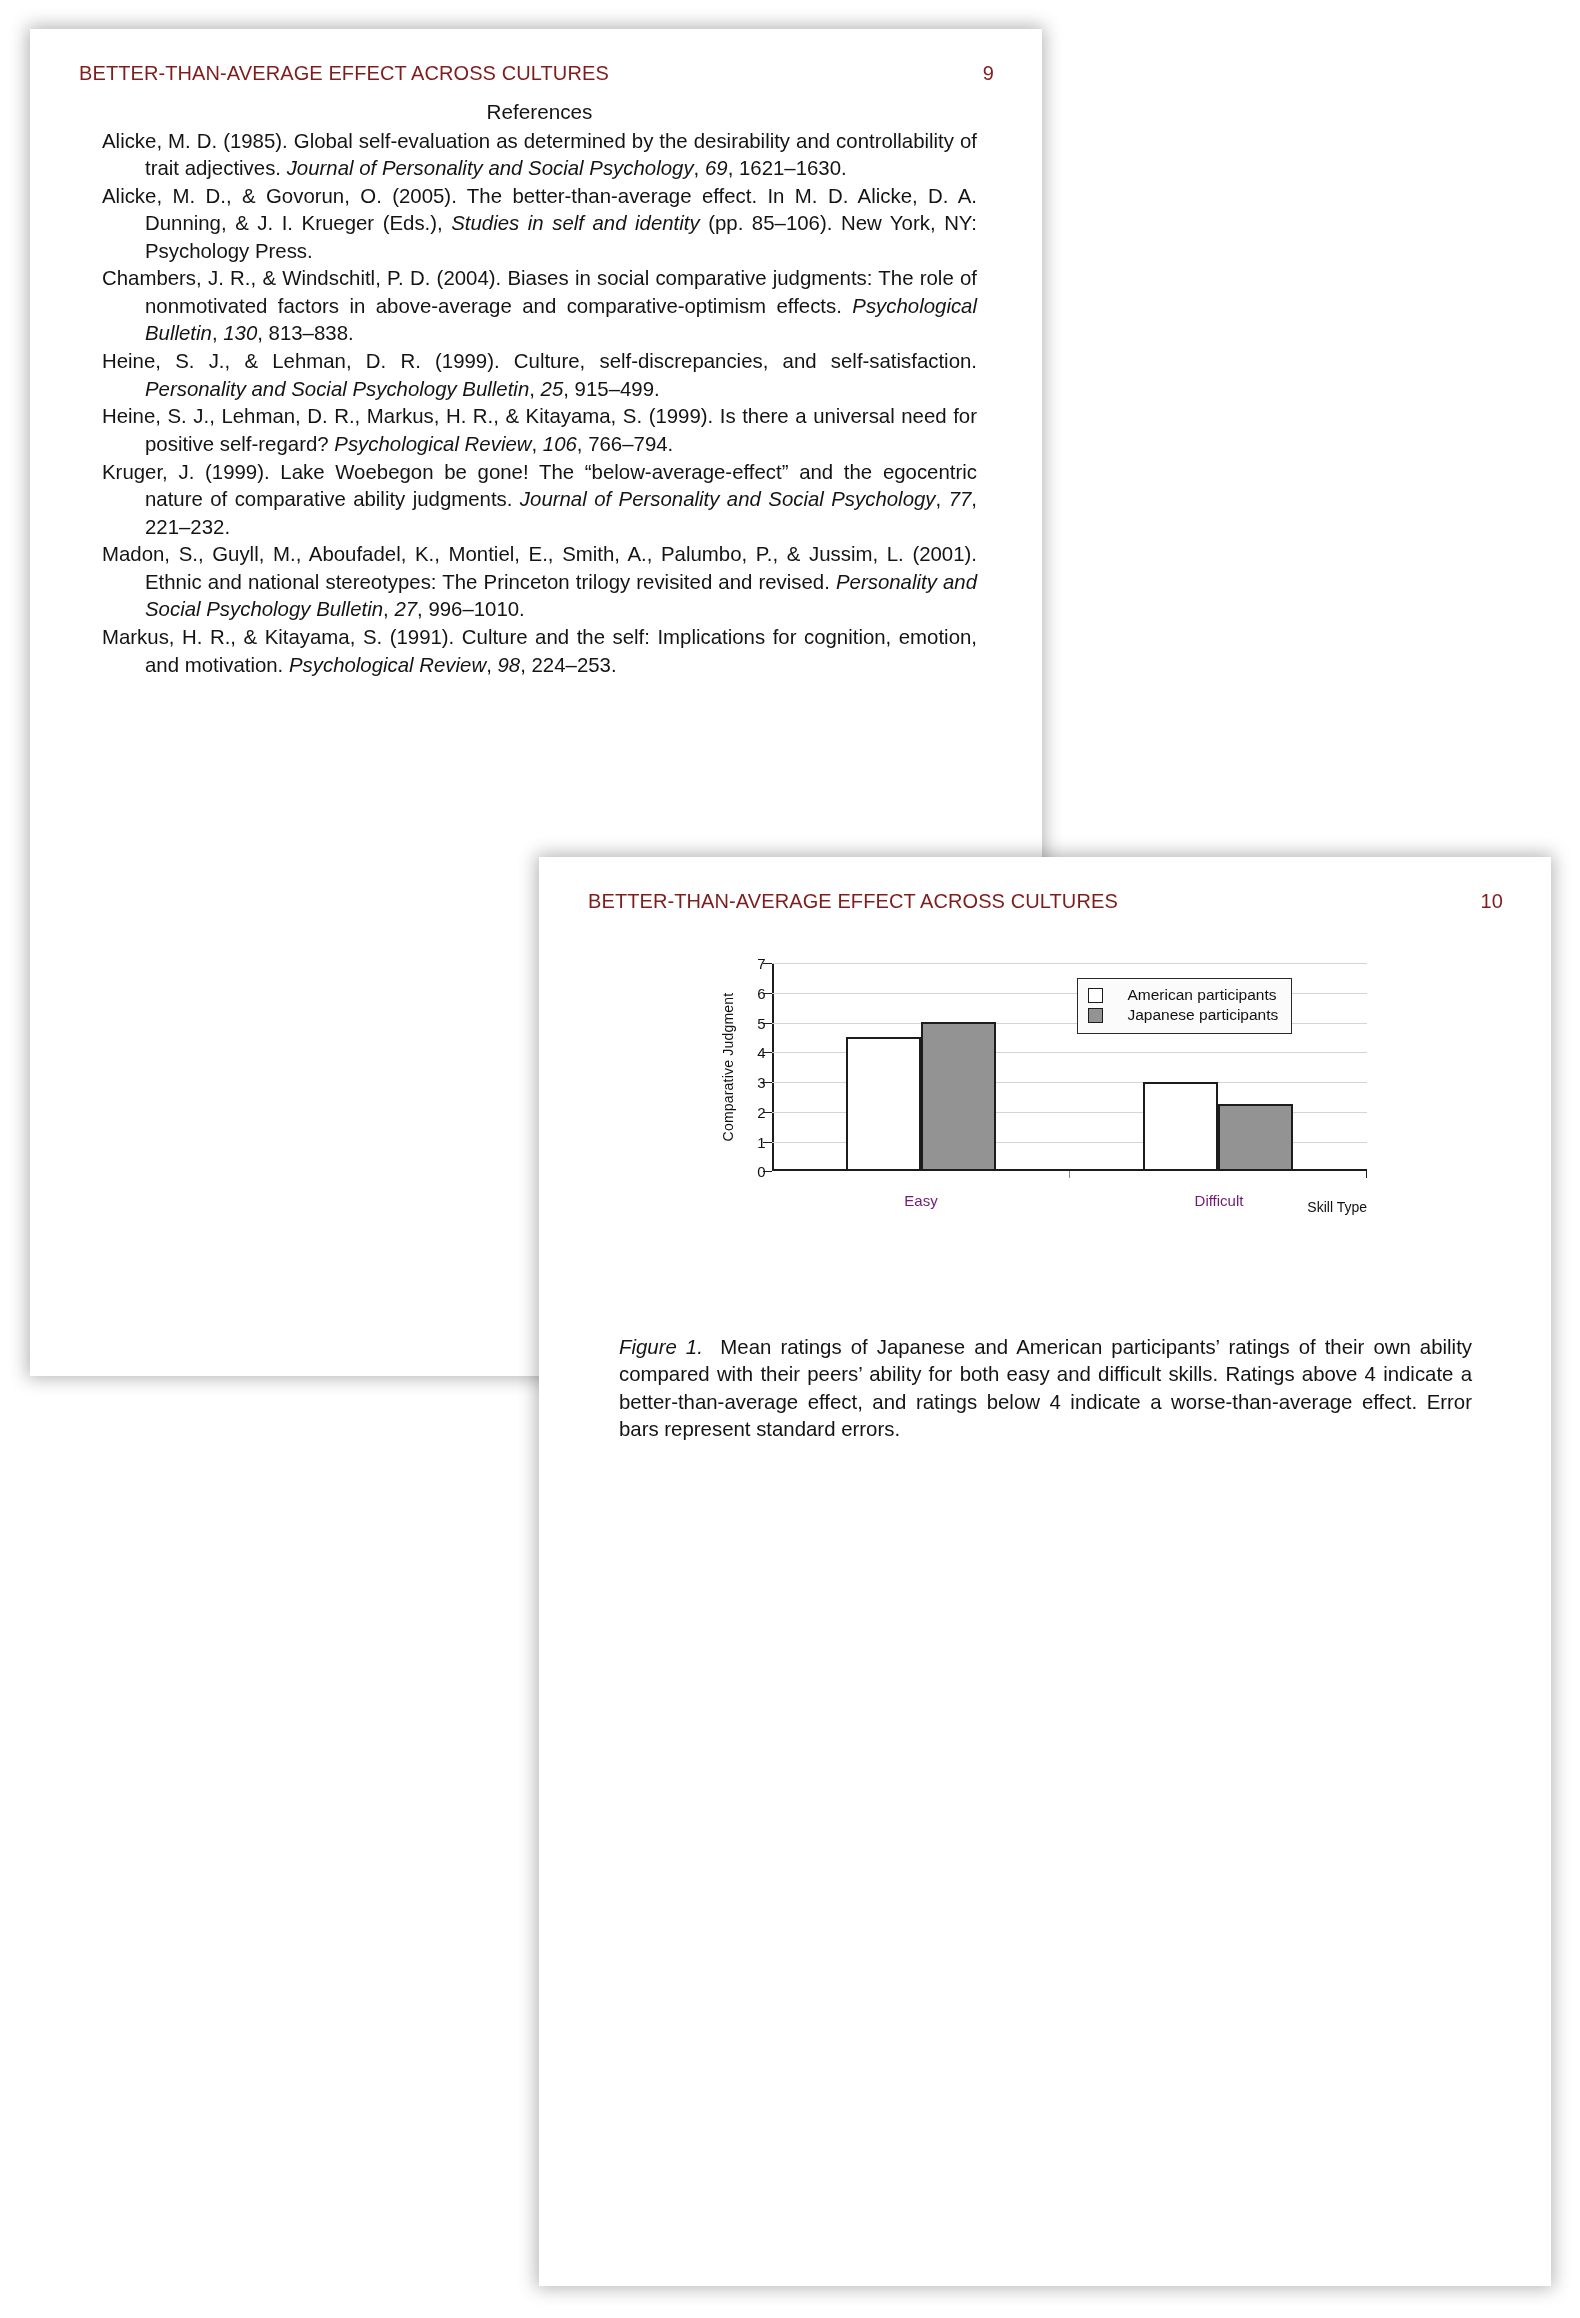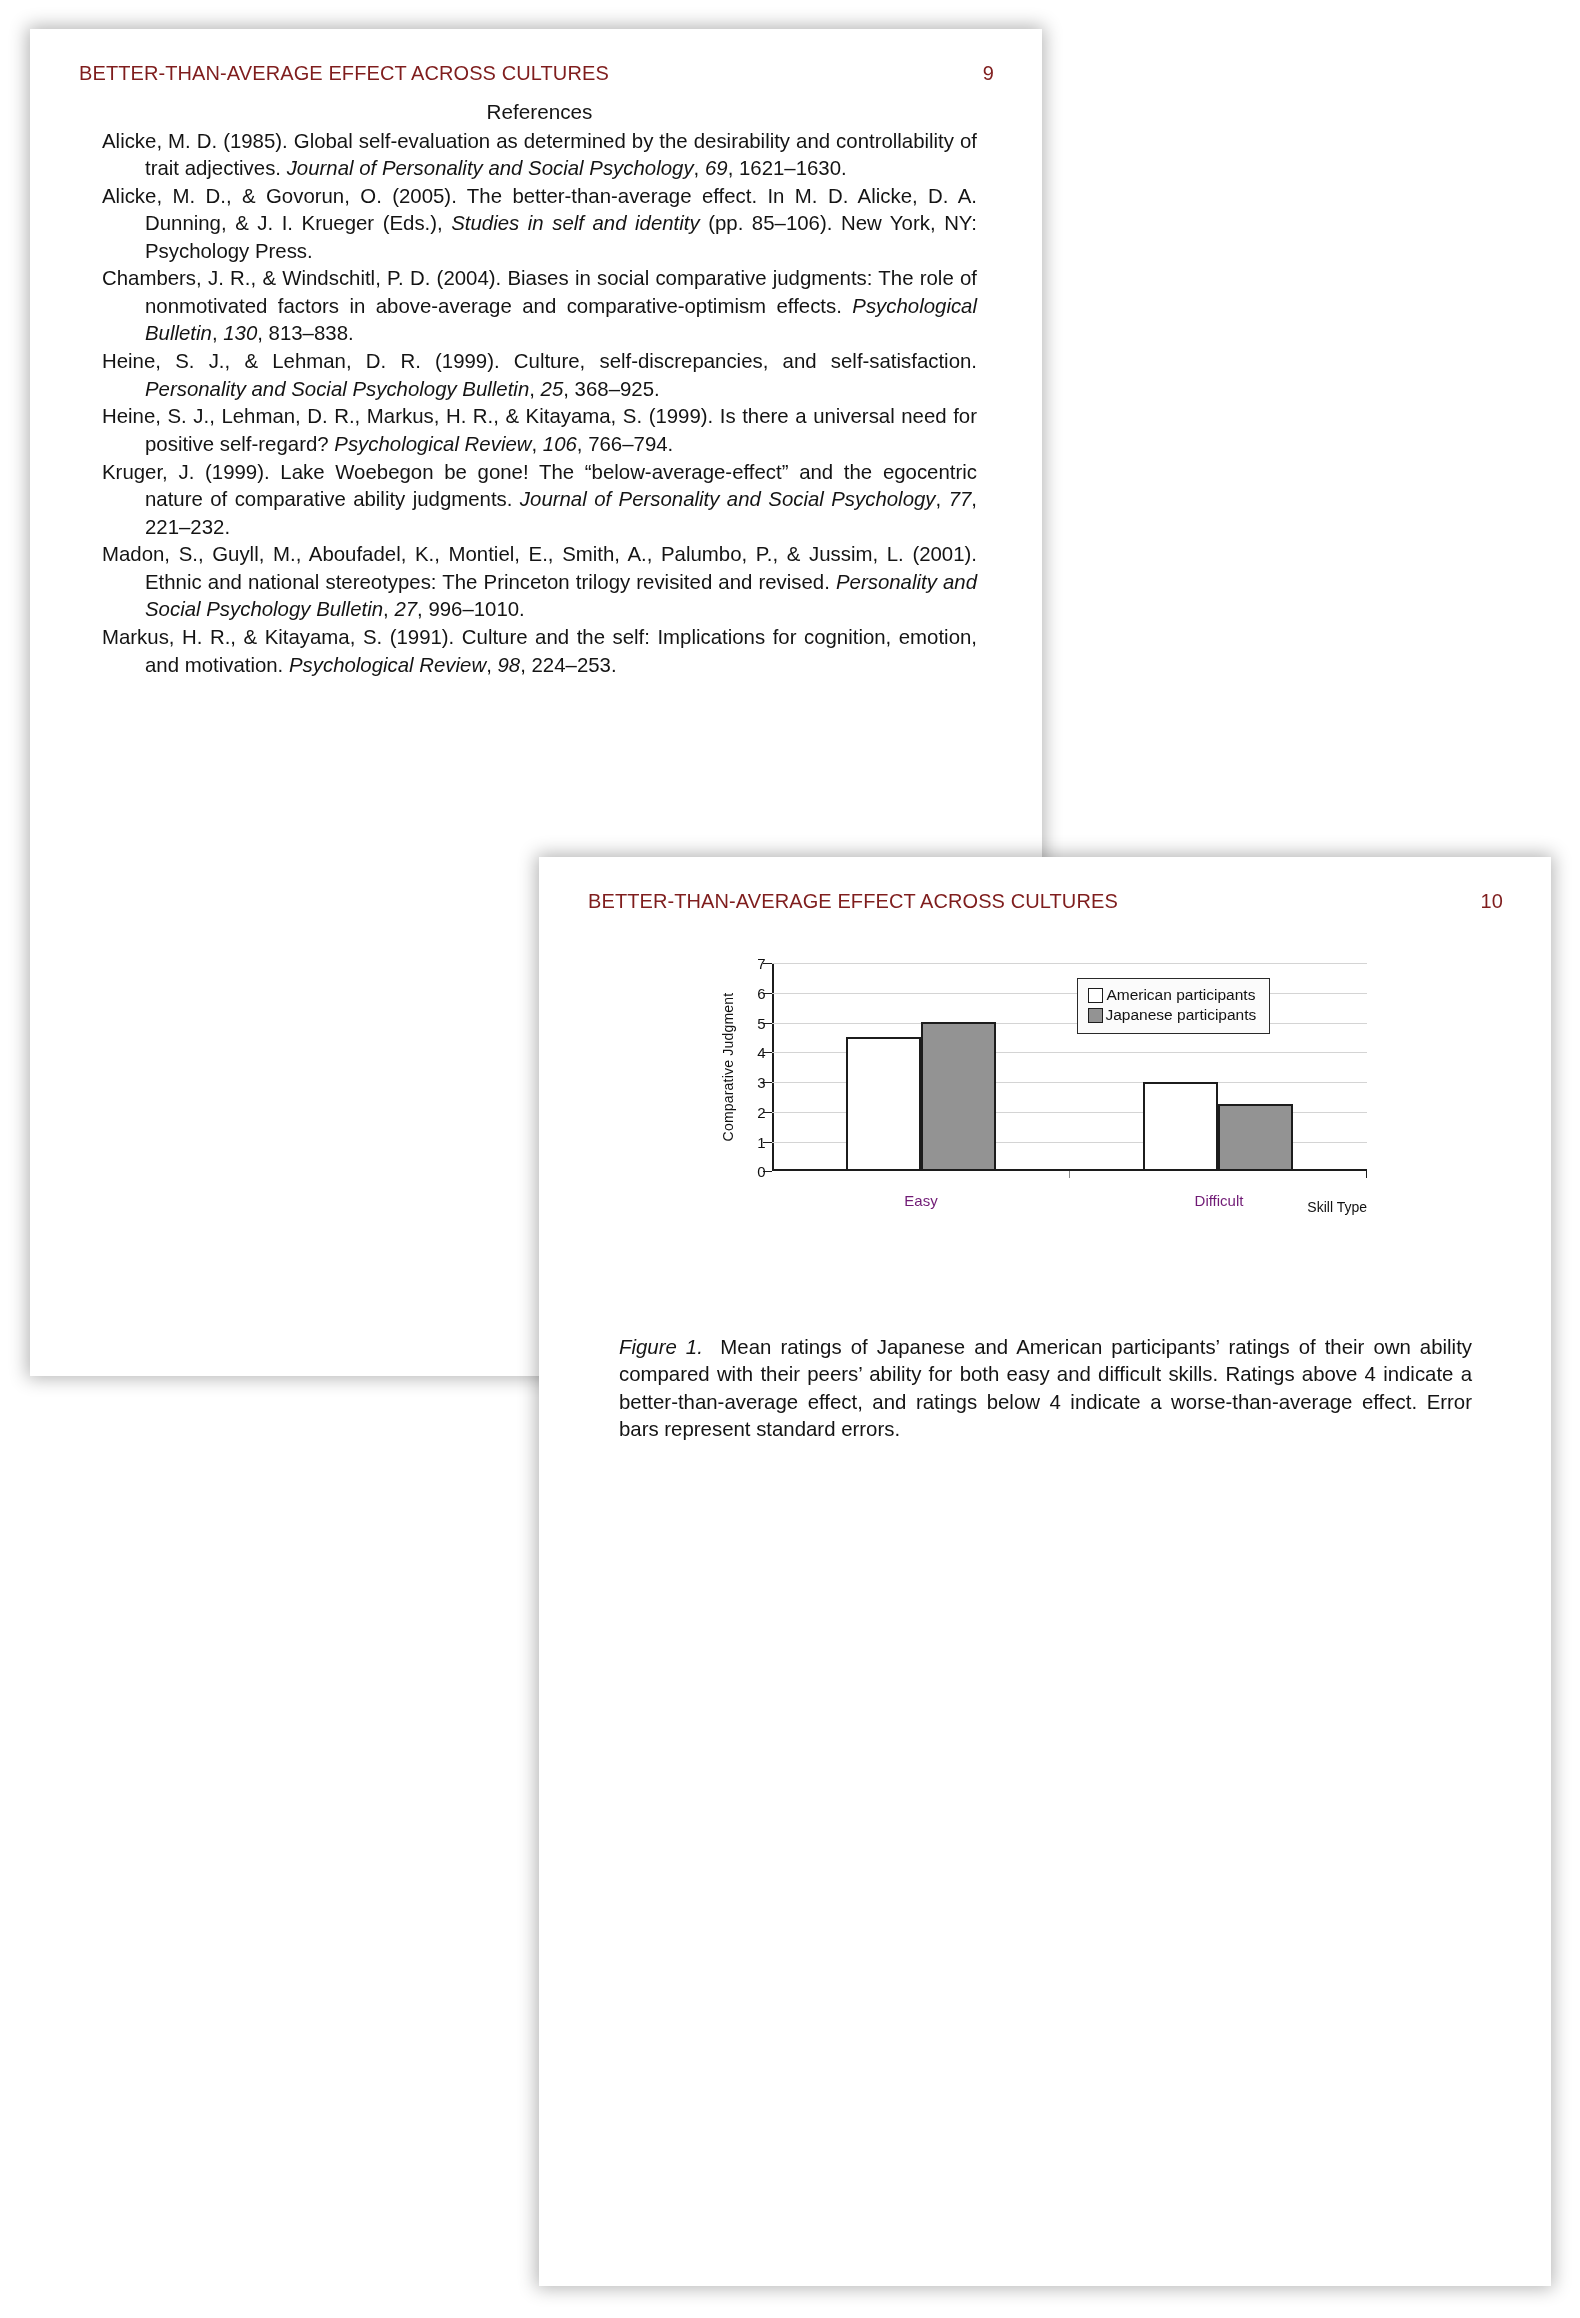--- a/index.html
+++ b/index.html
@@ -210,26 +210,25 @@
     left: 354px;
     top: 17.5px;
     border: 1.9px solid #2a2a2a;
     background: #fbfbfb;
     padding: 6.4px 12.7px 7.2px 9.5px;
     z-index: 5;
   }
   .legend-row {
     display: flex;
     align-items: center;
-    gap: 3px;
+    gap: 25px;
     font-size: 15.5px;
     color: #111;
     line-height: 1.32;
     font-family: "Liberation Sans", sans-serif;
-    justify-content: center;
   }
   .swatch {
     width: 15px; height: 15px;
     border: 1.9px solid #1c1c1c;
     box-sizing: border-box;
     flex: 0 0 auto;
   }
   .swatch.american { background: #ffffff; }
   .swatch.japanese { background: #939393; }
 
@@ -257,21 +256,21 @@
     <span class="rh-title">BETTER-THAN-AVERAGE EFFECT ACROSS CULTURES</span>
     <span class="rh-page">9</span>
   </div>
 
   <div class="refs-wrap">
     <div class="refs-heading">References</div>
     <div id="refs-list">
         <p class="ref"><span>Alicke, M. D. (1985). Global self-evaluation as determined by the desirability and controllability of trait adjectives. </span><i>Journal of Personality and Social Psychology</i><span>, </span><i>69</i><span>, 1621–1630.</span></p>
         <p class="ref"><span>Alicke, M. D., &amp; Govorun, O. (2005). The better-than-average effect. In M. D. Alicke, D. A. Dunning, &amp; J. I. Krueger (Eds.), </span><i>Studies in self and identity</i><span> (pp. 85–106). New York, NY: Psychology Press.</span></p>
         <p class="ref"><span>Chambers, J. R., &amp; Windschitl, P. D. (2004). Biases in social comparative judgments: The role of nonmotivated factors in above-average and comparative-optimism effects. </span><i>Psychological Bulletin</i><span>, </span><i>130</i><span>, 813–838.</span></p>
-        <p class="ref"><span>Heine, S. J., &amp; Lehman, D. R. (1999). Culture, self-discrepancies, and self-satisfaction. </span><i>Personality and Social Psychology Bulletin</i><span>, </span><i>25</i><span>, 368–925.</span></p>
+        <p class="ref"><span>Heine, S. J., &amp; Lehman, D. R. (1999). Culture, self-discrepancies, and self-satisfaction. </span><i>Personality and Social Psychology Bulletin</i><span>, </span><i>25</i><span>, 915–499.</span></p>
         <p class="ref"><span>Heine, S. J., Lehman, D. R., Markus, H. R., &amp; Kitayama, S. (1999). Is there a universal need for positive self-regard? </span><i>Psychological Review</i><span>, </span><i>106</i><span>, 766–794.</span></p>
         <p class="ref"><span>Kruger, J. (1999). Lake Woebegon be gone! The “below-average-effect” and the egocentric nature of comparative ability judgments. </span><i>Journal of Personality and Social Psychology</i><span>, </span><i>77</i><span>, 221–232.</span></p>
         <p class="ref"><span>Madon, S., Guyll, M., Aboufadel, K., Montiel, E., Smith, A., Palumbo, P., &amp; Jussim, L. (2001). Ethnic and national stereotypes: The Princeton trilogy revisited and revised. </span><i>Personality and Social Psychology Bulletin</i><span>, </span><i>27</i><span>, 996–1010.</span></p>
         <p class="ref"><span>Markus, H. R., &amp; Kitayama, S. (1991). Culture and the self: Implications for cognition, emotion, and motivation. </span><i>Psychological Review</i><span>, </span><i>98</i><span>, 224–253.</span></p>
       </div>
   </div>
 </div>
 
 <div class="page" id="page-2">
 

